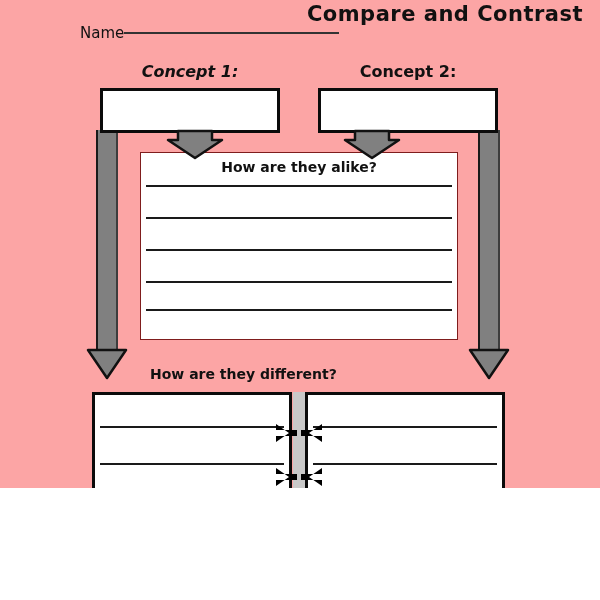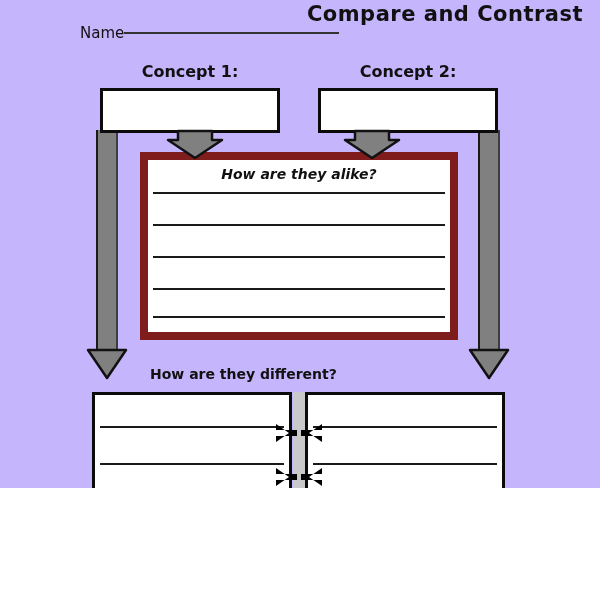--- a/index.html
+++ b/index.html
@@ -7,21 +7,21 @@
     padding: 0;
     background: #ffffff;
   }
   body {
     font-family: "DejaVu Sans", sans-serif;
   }
   #page {
     position: relative;
     width: 600px;
     height: 488px;
-    background: #c4b5fd;
+    background: #fca5a5;
     overflow: hidden;
   }
 
   
   .worksheet-title {
     position: absolute;
     left: 300px;
     top: 2px;
     width: 290px;
     text-align: center;
@@ -55,21 +55,21 @@
   
   .concept-label {
     position: absolute;
     font-family: "DejaVu Sans", sans-serif;
     font-size: 16px;
     font-weight: 600;
     color: #111111;
     text-align: center;
     white-space: nowrap;
   }
-  #concept1-label { left: 100px; top: 62px; width: 180px; }
+  #concept1-label { left: 100px; top: 62px; width: 180px; font-style: italic; }
   #concept2-label { left: 318px; top: 62px; width: 180px; }
 
   .concept-box {
     position: absolute;
     top: 88px;
     height: 45px;
     background: #ffffff;
     border: 3px solid #0b0b0b;
     box-sizing: border-box;
     z-index: 4;
@@ -93,24 +93,23 @@
   #right-side-bar { left: 478px; }
 
   
   #alike-box {
     position: absolute;
     left: 140px;
     top: 152px;
     width: 318px;
     height: 188px;
     background: #ffffff;
-    border: 8px solid #7f1d1d;
+    border: 1px solid #7f1d1d;
     box-sizing: border-box;
     z-index: 3;
-    font-style: italic;
   }
   #alike-title {
     position: absolute;
     left: 0;
     top: 6px;
     width: 100%;
     text-align: center;
     font-family: "DejaVu Sans", sans-serif;
     font-size: 14px;
     font-weight: 600;

